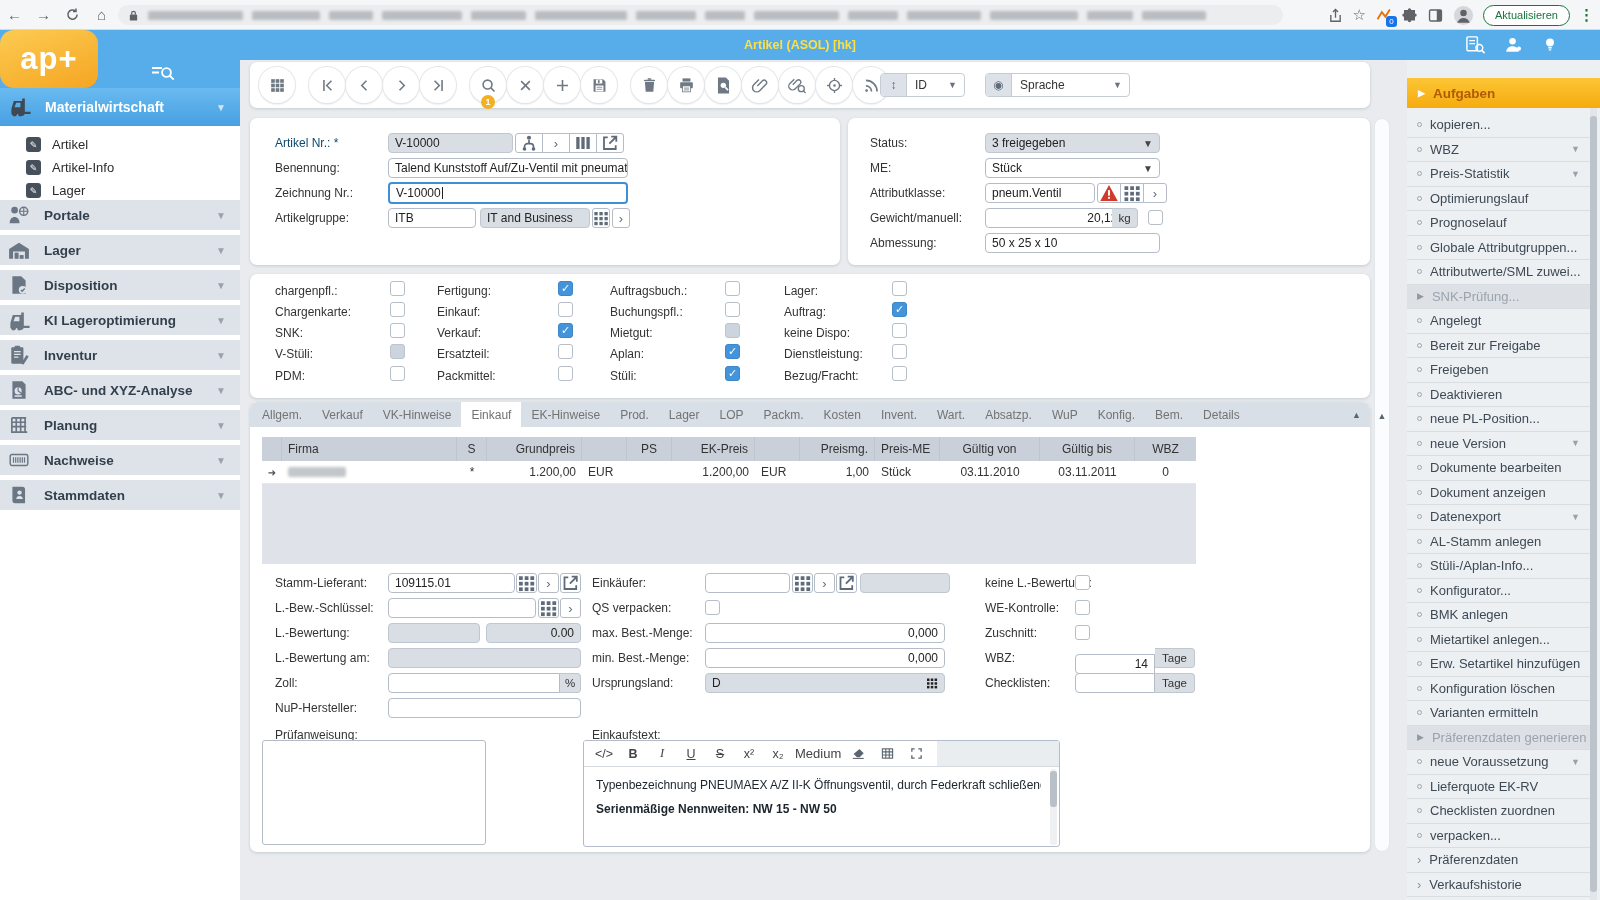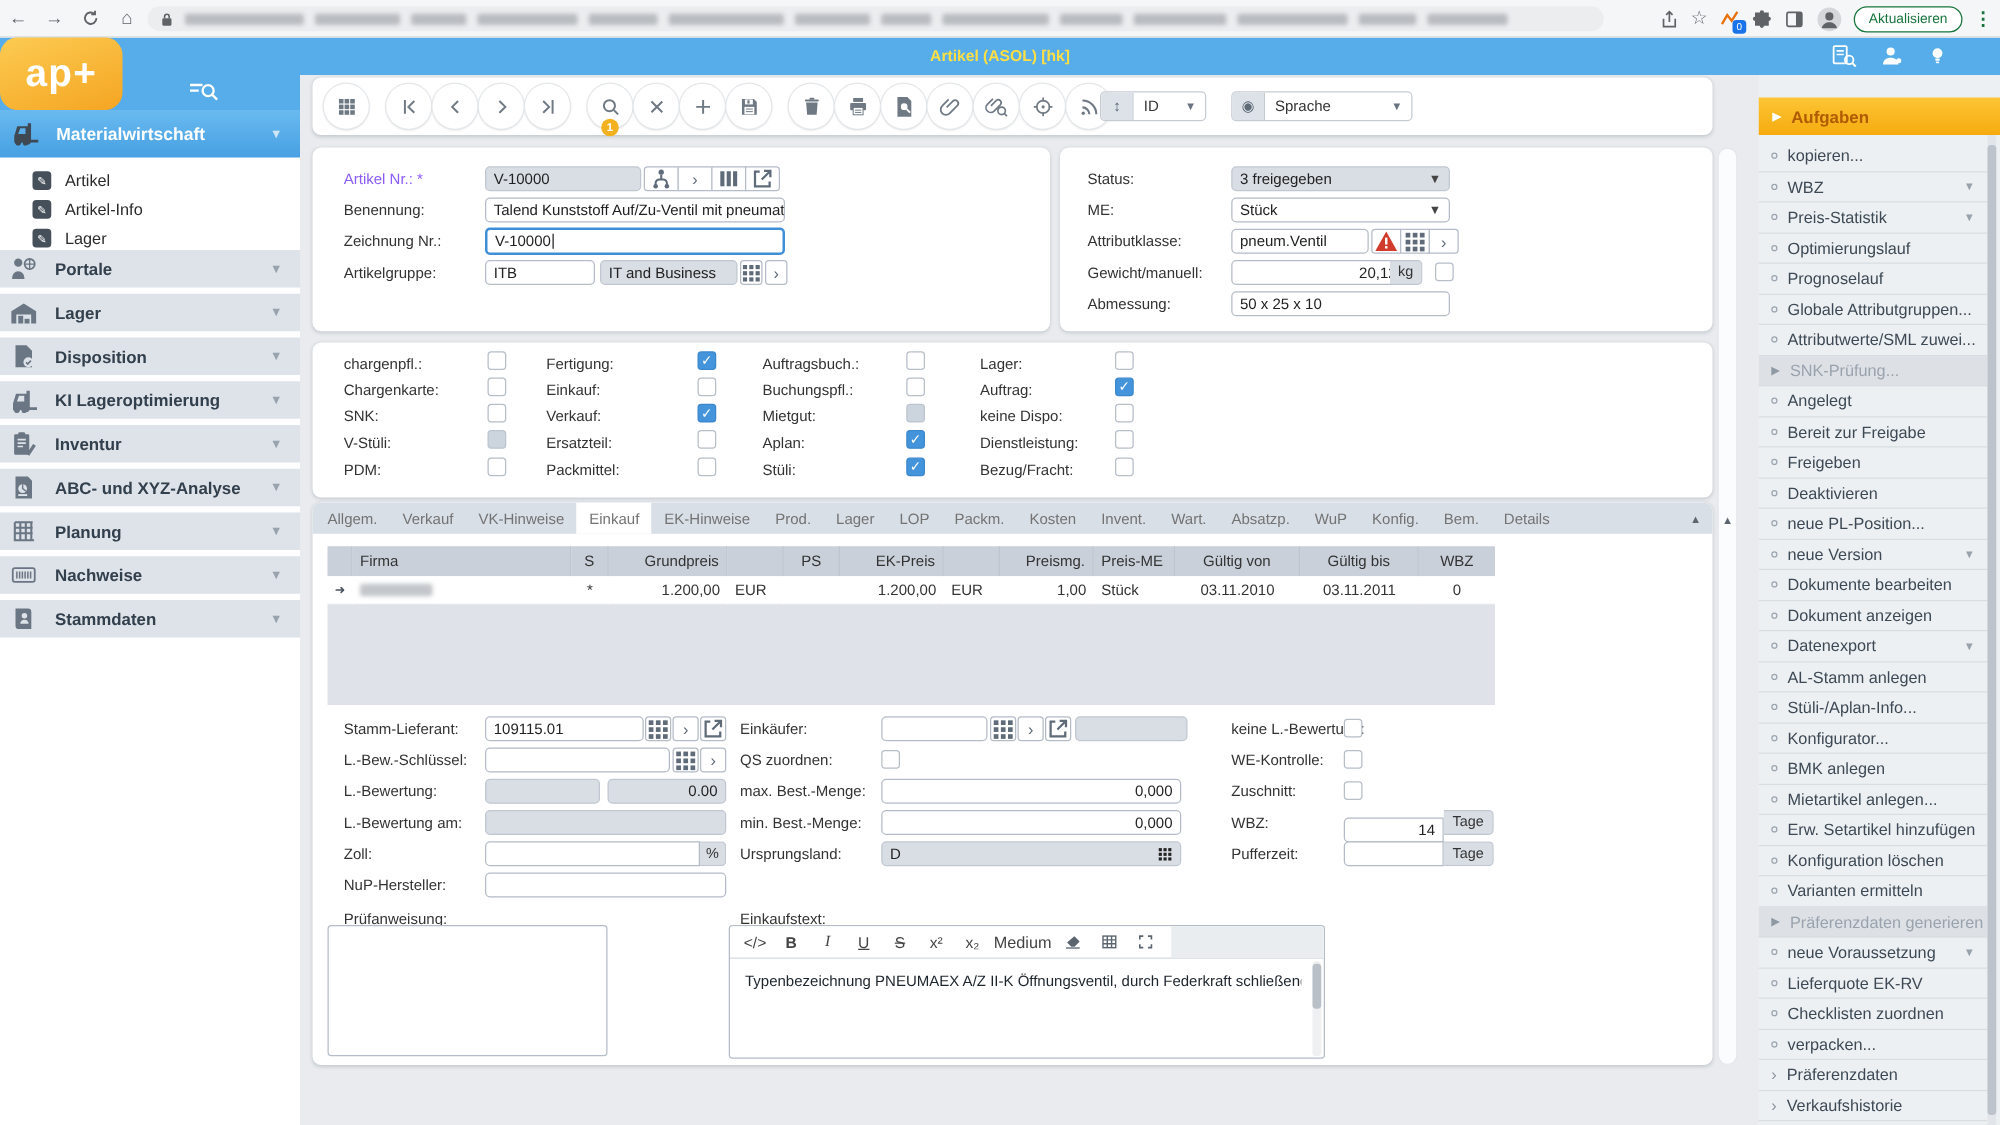--- a/index.html
+++ b/index.html
@@ -52,21 +52,21 @@
   .tbtn.grp{margin-left:13px}
   .tbtn svg{width:19px;height:19px}
   .tbadge{position:absolute;left:11px;bottom:-6px;width:14px;height:14px;border-radius:50%;background:#f2b11e;color:#fff;font-size:9px;display:flex;align-items:center;justify-content:center;font-weight:bold}
   .dropdown{position:absolute;top:11px;height:24px;border:1px solid #c6ccd4;border-radius:4px;background:#fff;display:flex;align-items:center;cursor:pointer}
   .dd-icon{width:26px;height:22px;background:#dde2e8;border-right:1px solid #c6ccd4;border-radius:3px 0 0 3px;display:flex;align-items:center;justify-content:center;color:#5f6b79;font-size:12px}
   .dd-label{flex:1;padding:0 8px;color:#333;font-size:12px}
   .dd-caret{color:#6a7480;margin-right:7px;font-size:9px}
 
   
   .flabel{position:absolute;height:20px;display:flex;align-items:center;color:#333;font-size:12px}
-  .flabel.blue{color:#8b5cf6}
+  .flabel.blue{color:#0c4a6e}
   .inp{position:absolute;height:20px;border:1px solid #b4bcc7;border-radius:4px;background:#fff;font-size:12px;color:#222;display:flex;align-items:center;padding:0 6px;overflow:hidden;white-space:nowrap}
   .inp.ro{background:#d9dee5;border-color:#c0c7d0}
   .inp.right{justify-content:flex-end}
   .inp.focused{border:2px solid #3f8fd8}
   .caret{display:inline-block;width:1px;height:12px;background:#222;margin-left:1px}
   .fbtn{position:absolute;height:20px;border:1px solid #b4bcc7;background:#fff;border-radius:3px;display:flex;align-items:center;justify-content:center;color:#5f6b79;font-size:13px;cursor:pointer}
   .fbtn svg{width:12px;height:12px}
   .suffix{position:absolute;height:20px;background:#d9dee5;border:1px solid #c0c7d0;border-left:none;border-radius:0 4px 4px 0;display:flex;align-items:center;justify-content:center;color:#333;font-size:11.5px}
   .cb{position:absolute;width:15px;height:15px;border:1px solid #b6bec8;border-radius:3px;background:#fff;display:flex;align-items:center;justify-content:center;cursor:pointer;color:#fff;font-size:11px}
   .cb.checked{background:#4494dc;border-color:#3b87cc}
@@ -798,21 +798,21 @@
       </div>
     <div class="fbtn" style="left:564px;top:171px;width:21px">›</div>
     <div class="fbtn" style="left:586px;top:171px;width:21px">
         <svg viewBox="0 0 12 12" fill="none" stroke="currentColor" stroke-width="1.2" style="width: 100%; height: 100%;">
           <path d="M4.5 2.2H2v7.8h7.8V7.5"></path>
           <path d="M6.8 1.8h3.4v3.4M10 2L5.6 6.4"></path>
         </svg>
       </div>
     <div class="inp ro" style="left:610px;top:171px;width:90px"></div>
 
-    <div class="flabel" style="left:342px;top:196px">QS zuordnen:</div>
+    <div class="flabel" style="left:342px;top:196px">QS verpacken:</div>
     <div class="cb" style="left:455px;top:198px"></div>
 
     <div class="flabel" style="left:342px;top:221px">max. Best.-Menge:</div>
     <div class="inp right" style="left:455px;top:221px;width:240px">0,000</div>
 
     <div class="flabel" style="left:342px;top:246px">min. Best.-Menge:</div>
     <div class="inp right" style="left:455px;top:246px;width:240px">0,000</div>
 
     <div class="flabel" style="left:342px;top:271px">Ursprungsland:</div>
     <div class="inp ro" style="left:455px;top:271px;width:240px">
@@ -857,38 +857,39 @@
           </div>
           <div class="ebtn">
             <svg viewBox="0 0 14 14" fill="none" stroke="#5b6570" stroke-width="1.4">
               <path d="M2 5V2h3M9 2h3v3M12 9v3H9M5 12H2V9"></path>
             </svg>
           </div>
           <div class="fill"></div>
         </div>
       <div id="editor-lines">
           <div>Typenbezeichnung PNEUMAEX A/Z II-K Öffnungsventil, durch Federkraft schließend</div>
+          <div class="b">Serienmäßige Nennweiten: NW 15 - NW 50</div>
         </div>
       <div id="editor-scroll">
           <div id="editor-thumb"></div>
         </div>
     </div>
 
     <div class="flabel" style="left:735px;top:171px">keine L.-Bewertung:</div>
     <div class="cb" style="left:825px;top:173px"></div>
     <div class="flabel" style="left:735px;top:196px">WE-Kontrolle:</div>
     <div class="cb" style="left:825px;top:198px"></div>
     <div class="flabel" style="left:735px;top:221px">Zuschnitt:</div>
     <div class="cb" style="left:825px;top:223px"></div>
 
     <div class="flabel" style="left:735px;top:246px">WBZ:</div>
     <div class="inp right" style="left:825px;top:252px;width:80px;border-radius:4px 0 0 4px">14</div>
     <div class="suffix" style="left:905px;top:246px;width:40px">Tage</div>
 
-    <div class="flabel" style="left:735px;top:271px">Pufferzeit:</div>
+    <div class="flabel" style="left:735px;top:271px">Checklisten:</div>
     <div class="inp right" style="left:825px;top:271px;width:80px;border-radius:4px 0 0 4px"></div>
     <div class="suffix" style="left:905px;top:271px;width:40px">Tage</div>
   </div>
 
   <div id="side-strip">
     <div class="arrow">▲</div>
   </div>
 
   <div id="tasks-bg"></div>
   <div id="tasks-header">

